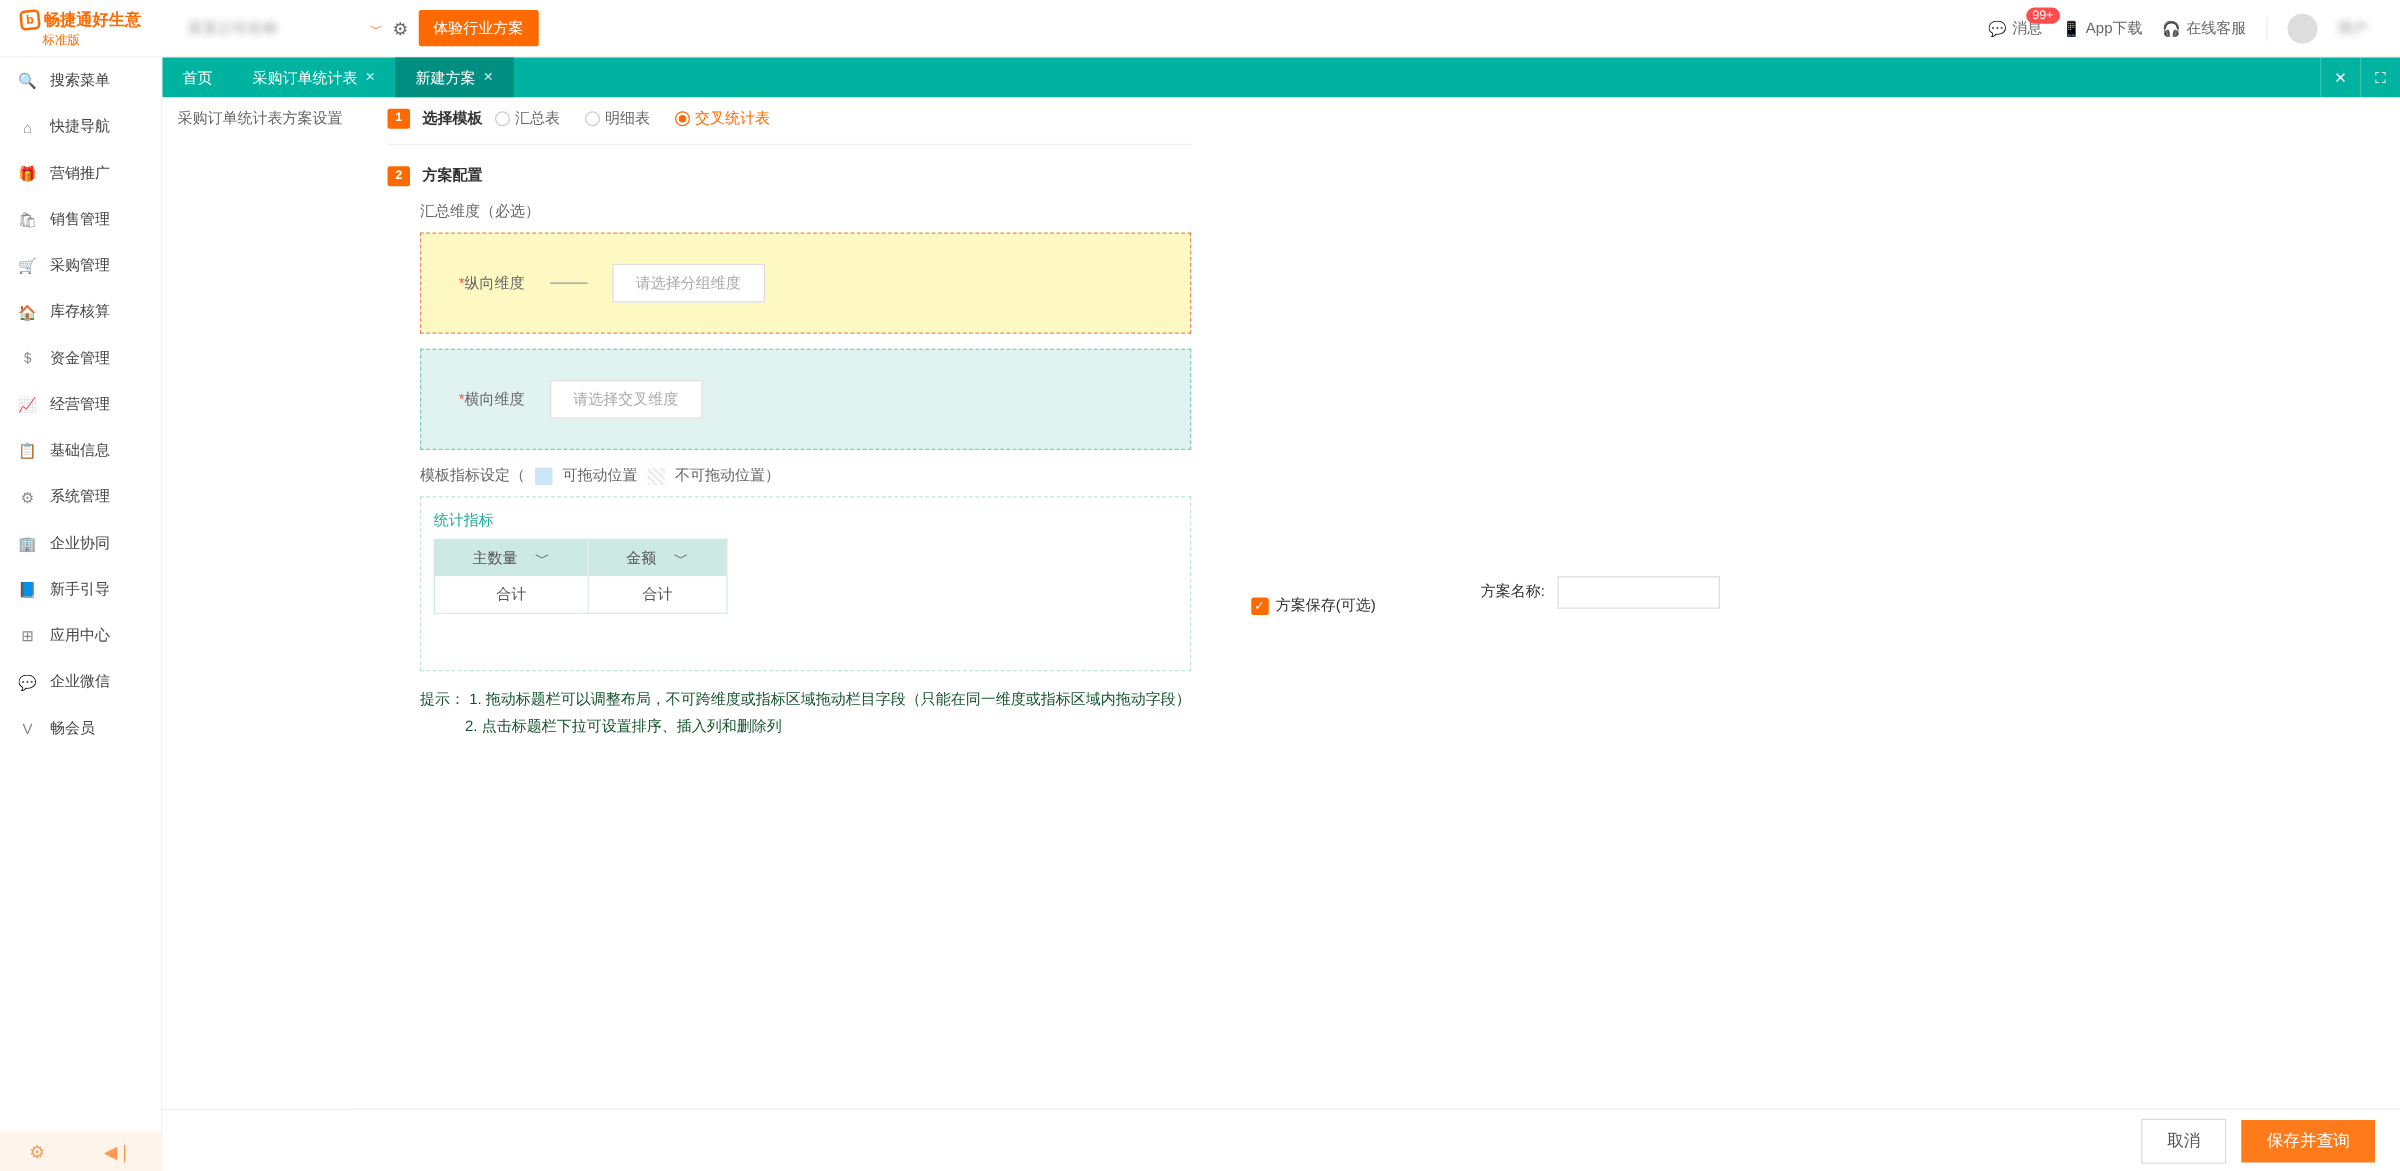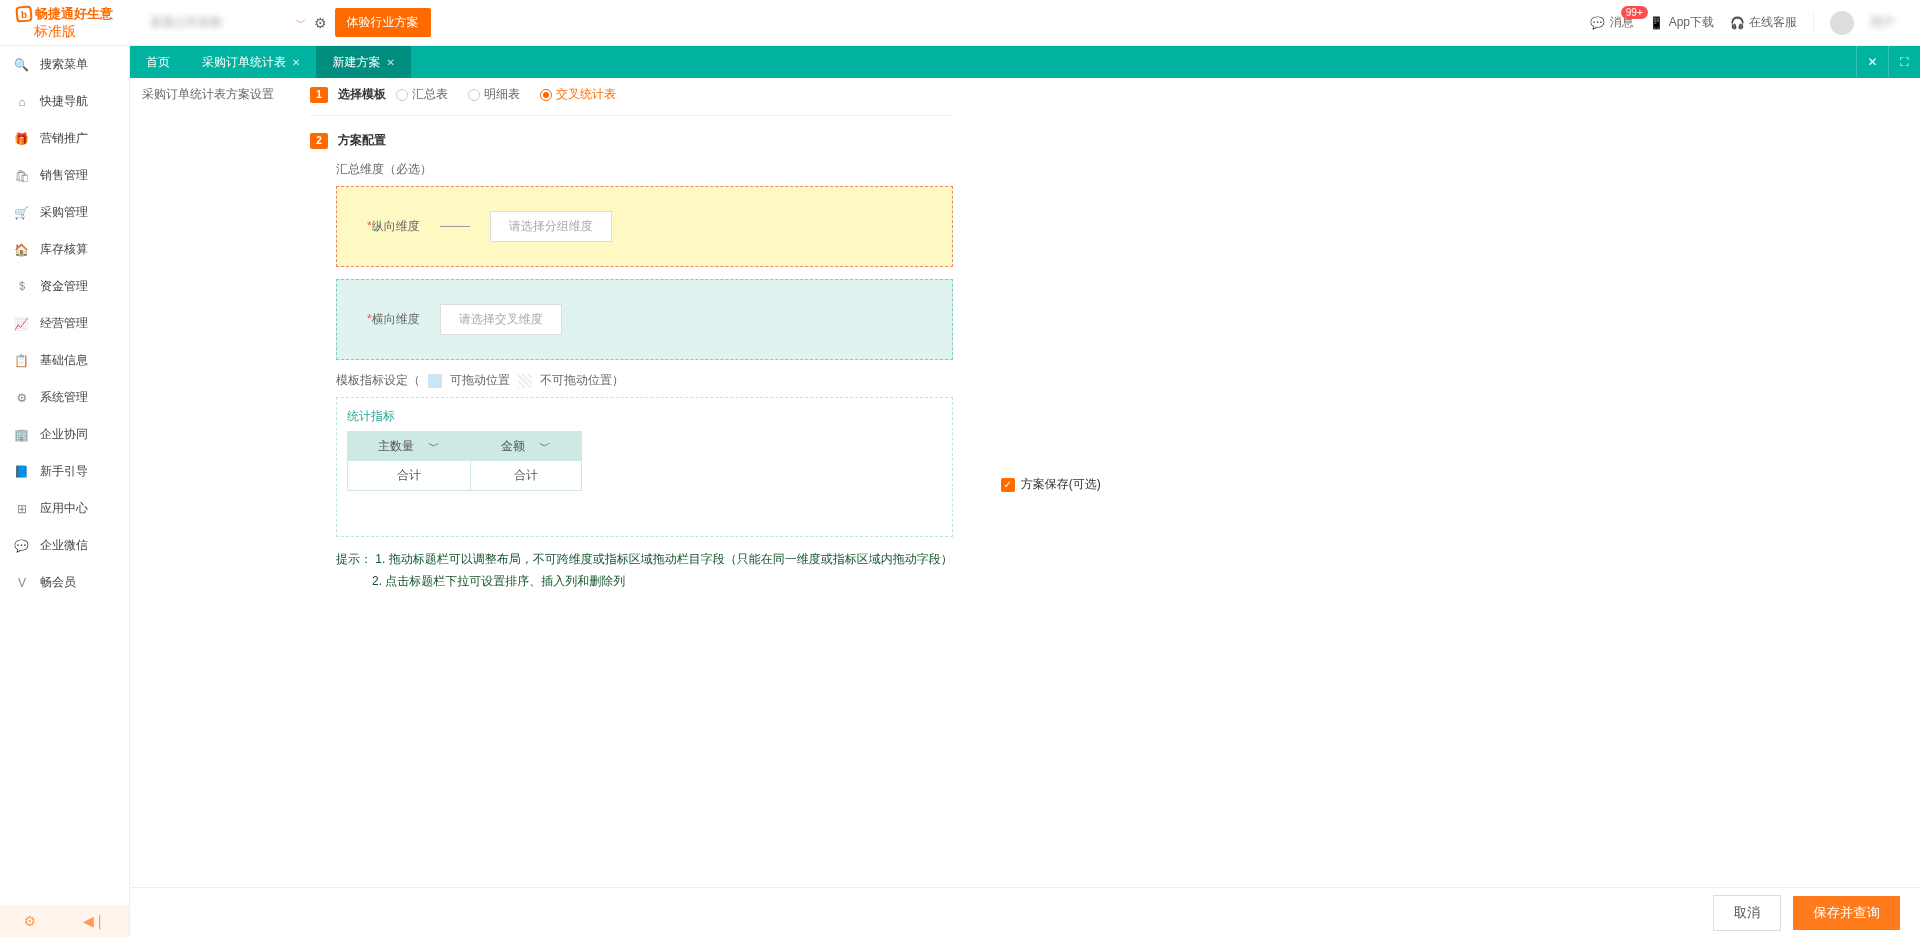--- a/index.html
+++ b/index.html
@@ -4,21 +4,21 @@
 <style>
 * { box-sizing: border-box; margin: 0; padding: 0; }
 body { font-family: "Microsoft YaHei", "PingFang SC", sans-serif; font-size: 12px; color: #333; background: #fff; overflow: hidden; }
 .app { display: flex; flex-direction: column; height: 100vh; }
 
 
 .header { display: flex; align-items: center; height: 46px; border-bottom: 1px solid #eee; padding: 0 10px; }
 .logo-area { width: 120px; display: flex; flex-direction: column; align-items: flex-start; padding-left: 6px; }
 .logo-main { display: flex; align-items: center; color: #ff6a00; font-size: 13px; font-weight: bold; gap: 3px; }
 .logo-icon { width: 16px; height: 16px; border: 2px solid #ff6a00; border-radius: 4px; display: inline-flex; align-items: center; justify-content: center; font-size: 10px; transform: rotate(-5deg); }
-.logo-sub { color: #ff6a00; font-size: 14px; margin-left: 18px; }
+.logo-sub { color: #ff6a00; font-size: 10px; margin-left: 18px; }
 .company { display: flex; align-items: center; gap: 6px; margin-left: 20px; }
 .company-name { color: #999; filter: blur(3px); min-width: 140px; }
 .chevron-down { color: #ff6a00; font-size: 10px; }
 .gear-icon { color: #666; font-size: 14px; margin: 0 8px; }
 .btn-try { background: #ff6a00; color: #fff; padding: 6px 12px; border-radius: 2px; border: none; cursor: pointer; font-size: 12px; }
 .header-right { margin-left: auto; display: flex; align-items: center; gap: 16px; color: #666; }
 .hicon { display: flex; align-items: center; gap: 4px; position: relative; cursor: pointer; }
 .badge { position: absolute; top: -8px; right: -14px; background: #ff4d4f; color: #fff; font-size: 10px; padding: 1px 5px; border-radius: 8px; }
 .avatar { width: 24px; height: 24px; border-radius: 50%; background: #ddd; display: inline-block; }
 .divider-v { width: 1px; height: 20px; background: #eee; }
@@ -297,20 +297,24 @@
             <span style="margin-left:36px;display:inline-block">2. 点击标题栏下拉可设置排序、插入列和删除列</span>
           </div>
         </div>
 
         <hr class="hr" style="margin:12px 0 0">
 
         <div class="save-row">
           <span class="chk">✓</span>
           <span>方案保存(可选)</span>
         </div>
+        <div class="name-row">
+          <span>方案名称:</span>
+          <input class="text-input" value="" style="">
+        </div>
 
         <div style="flex:1"></div>
       </div>
 
       <div class="footer-bar">
         <button class="btn-cancel">取消</button>
         <button class="btn-primary">保存并查询</button>
       </div>
     </div>
   </div>

